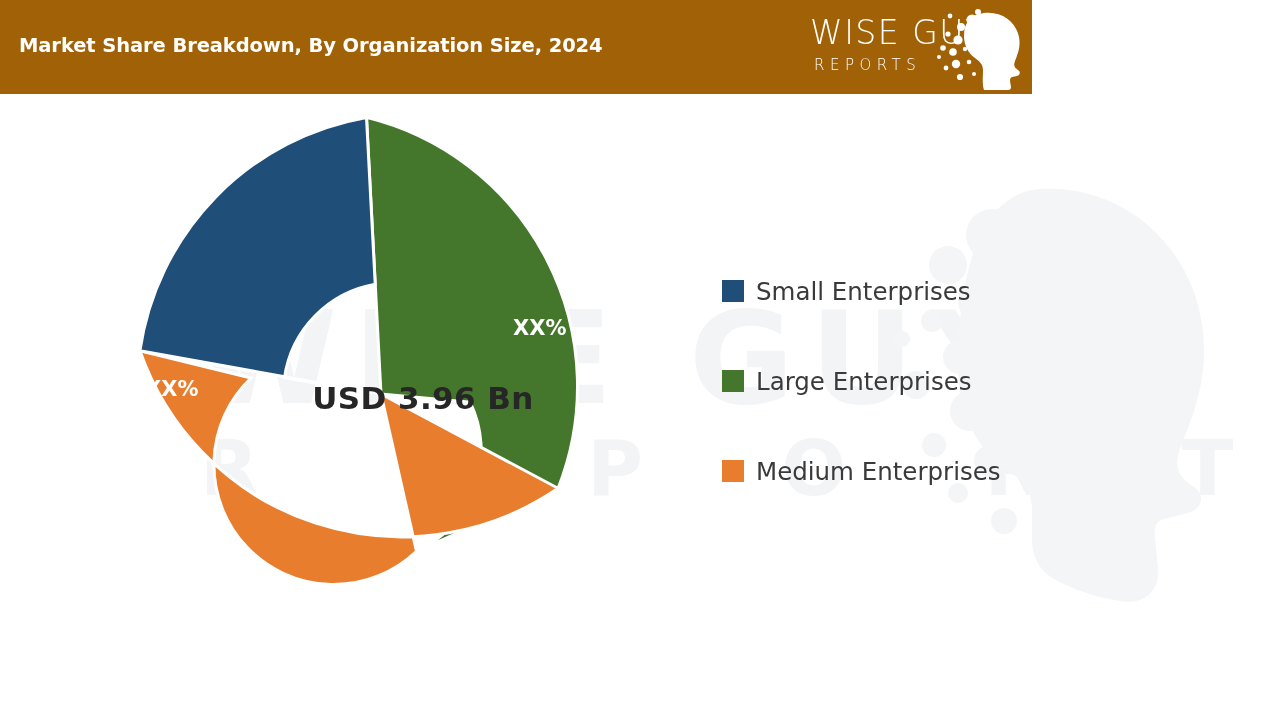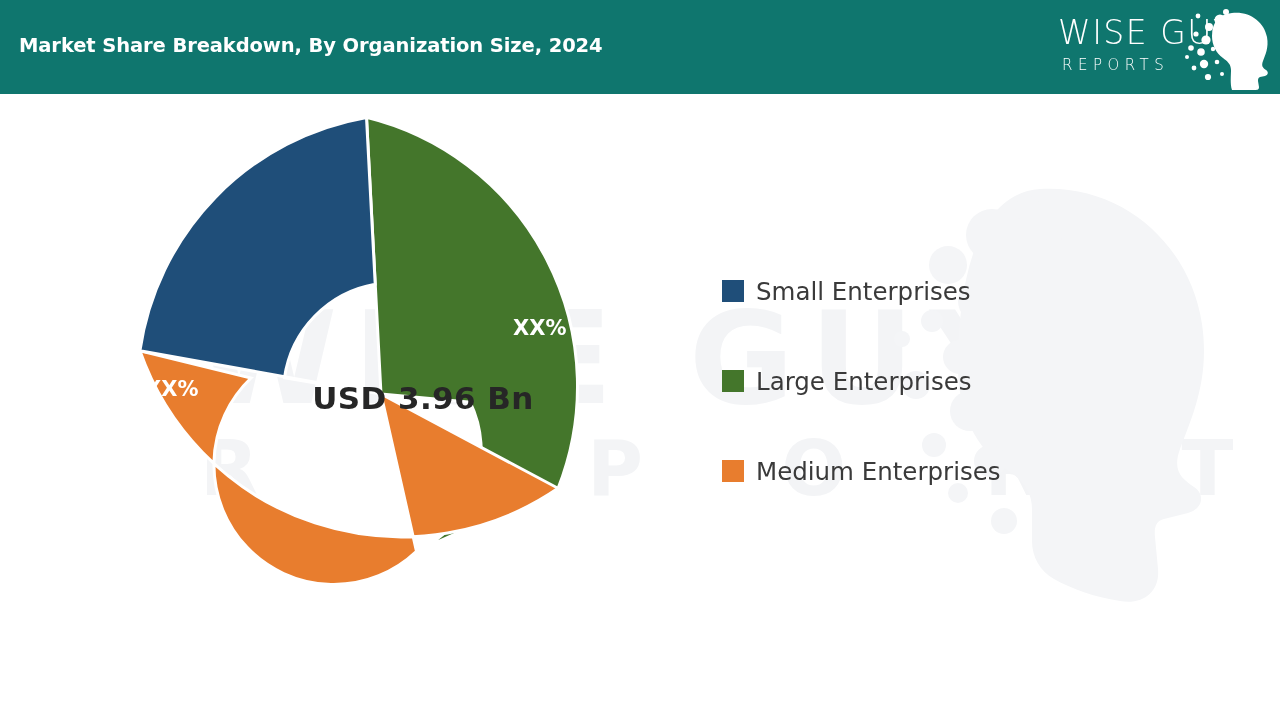--- a/index.html
+++ b/index.html
@@ -13,23 +13,23 @@
     font-family: "DejaVu Sans", "Liberation Sans", sans-serif;
     overflow: hidden;
     position: relative;
   }
 
   
   #header-bar {
     position: absolute;
     left: 0;
     top: 0;
-    width: 1280px;
+    width: 1032px;
     height: 94px;
-    background: #0f766e;
+    background: #a16207;
     z-index: 40;
   }
   #header-title {
     position: absolute;
     left: 19px;
     top: 34px;
     font-size: 19.5px;
     font-weight: bold;
     color: #ffffff;
     letter-spacing: -0.1px;

